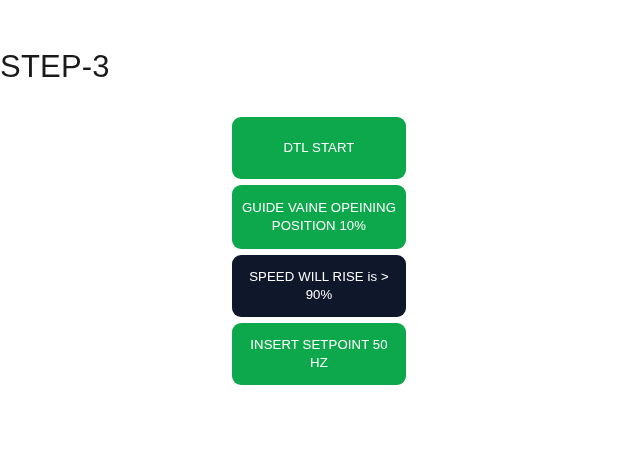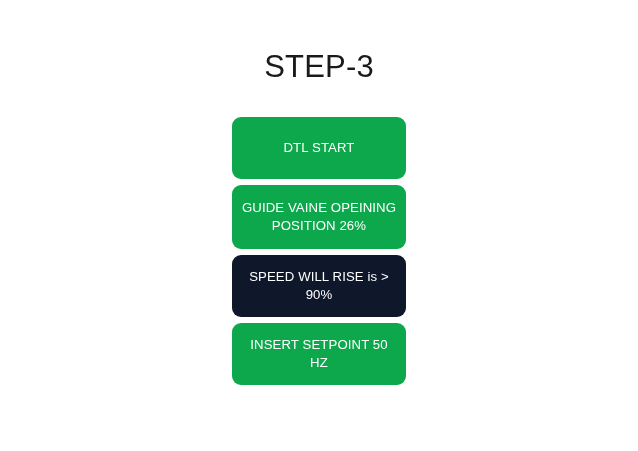--- a/index.html
+++ b/index.html
@@ -21,21 +21,20 @@
     height: 451px;
     background: #ffffff;
   }
 
   
   #page-title {
     position: absolute;
     left: 0;
     top: 48px;
     width: 638px;
-    text-align: center;
     font-size: 31px;
     line-height: 38px;
     font-weight: 400;
     color: #1a1a1a;
     letter-spacing: 0.2px;
     white-space: nowrap;
   }
 
   
   #flow-stack {
@@ -84,21 +83,21 @@
   <div id="page-title" style="color: rgb(26, 26, 26);">STEP-3</div>
 
   <div id="flow-stack">
 
     <div class="flow-box" id="flow-box-1" style="background: rgb(13, 168, 76); border-radius: 9px; color: rgb(255, 255, 255);">
       <span class="flow-box-label">DTL START</span>
     </div>
 
     <div class="flow-box" id="flow-box-2" style="background: rgb(13, 168, 76); border-radius: 9px; color: rgb(255, 255, 255);">
       <span class="flow-box-label">GUIDE VAINE OPEINING
-POSITION 26%</span>
+POSITION 10%</span>
     </div>
 
     <div class="flow-box" id="flow-box-3" style="background: #0f172a; border-radius: 9px; color: rgb(255, 255, 255);">
       <span class="flow-box-label">SPEED WILL RISE is &gt;
 90%</span>
     </div>
 
     <div class="flow-box" id="flow-box-4" style="background: rgb(13, 168, 76); border-radius: 9px; color: rgb(255, 255, 255);">
       <span class="flow-box-label">INSERT SETPOINT 50 HZ</span>
     </div>

